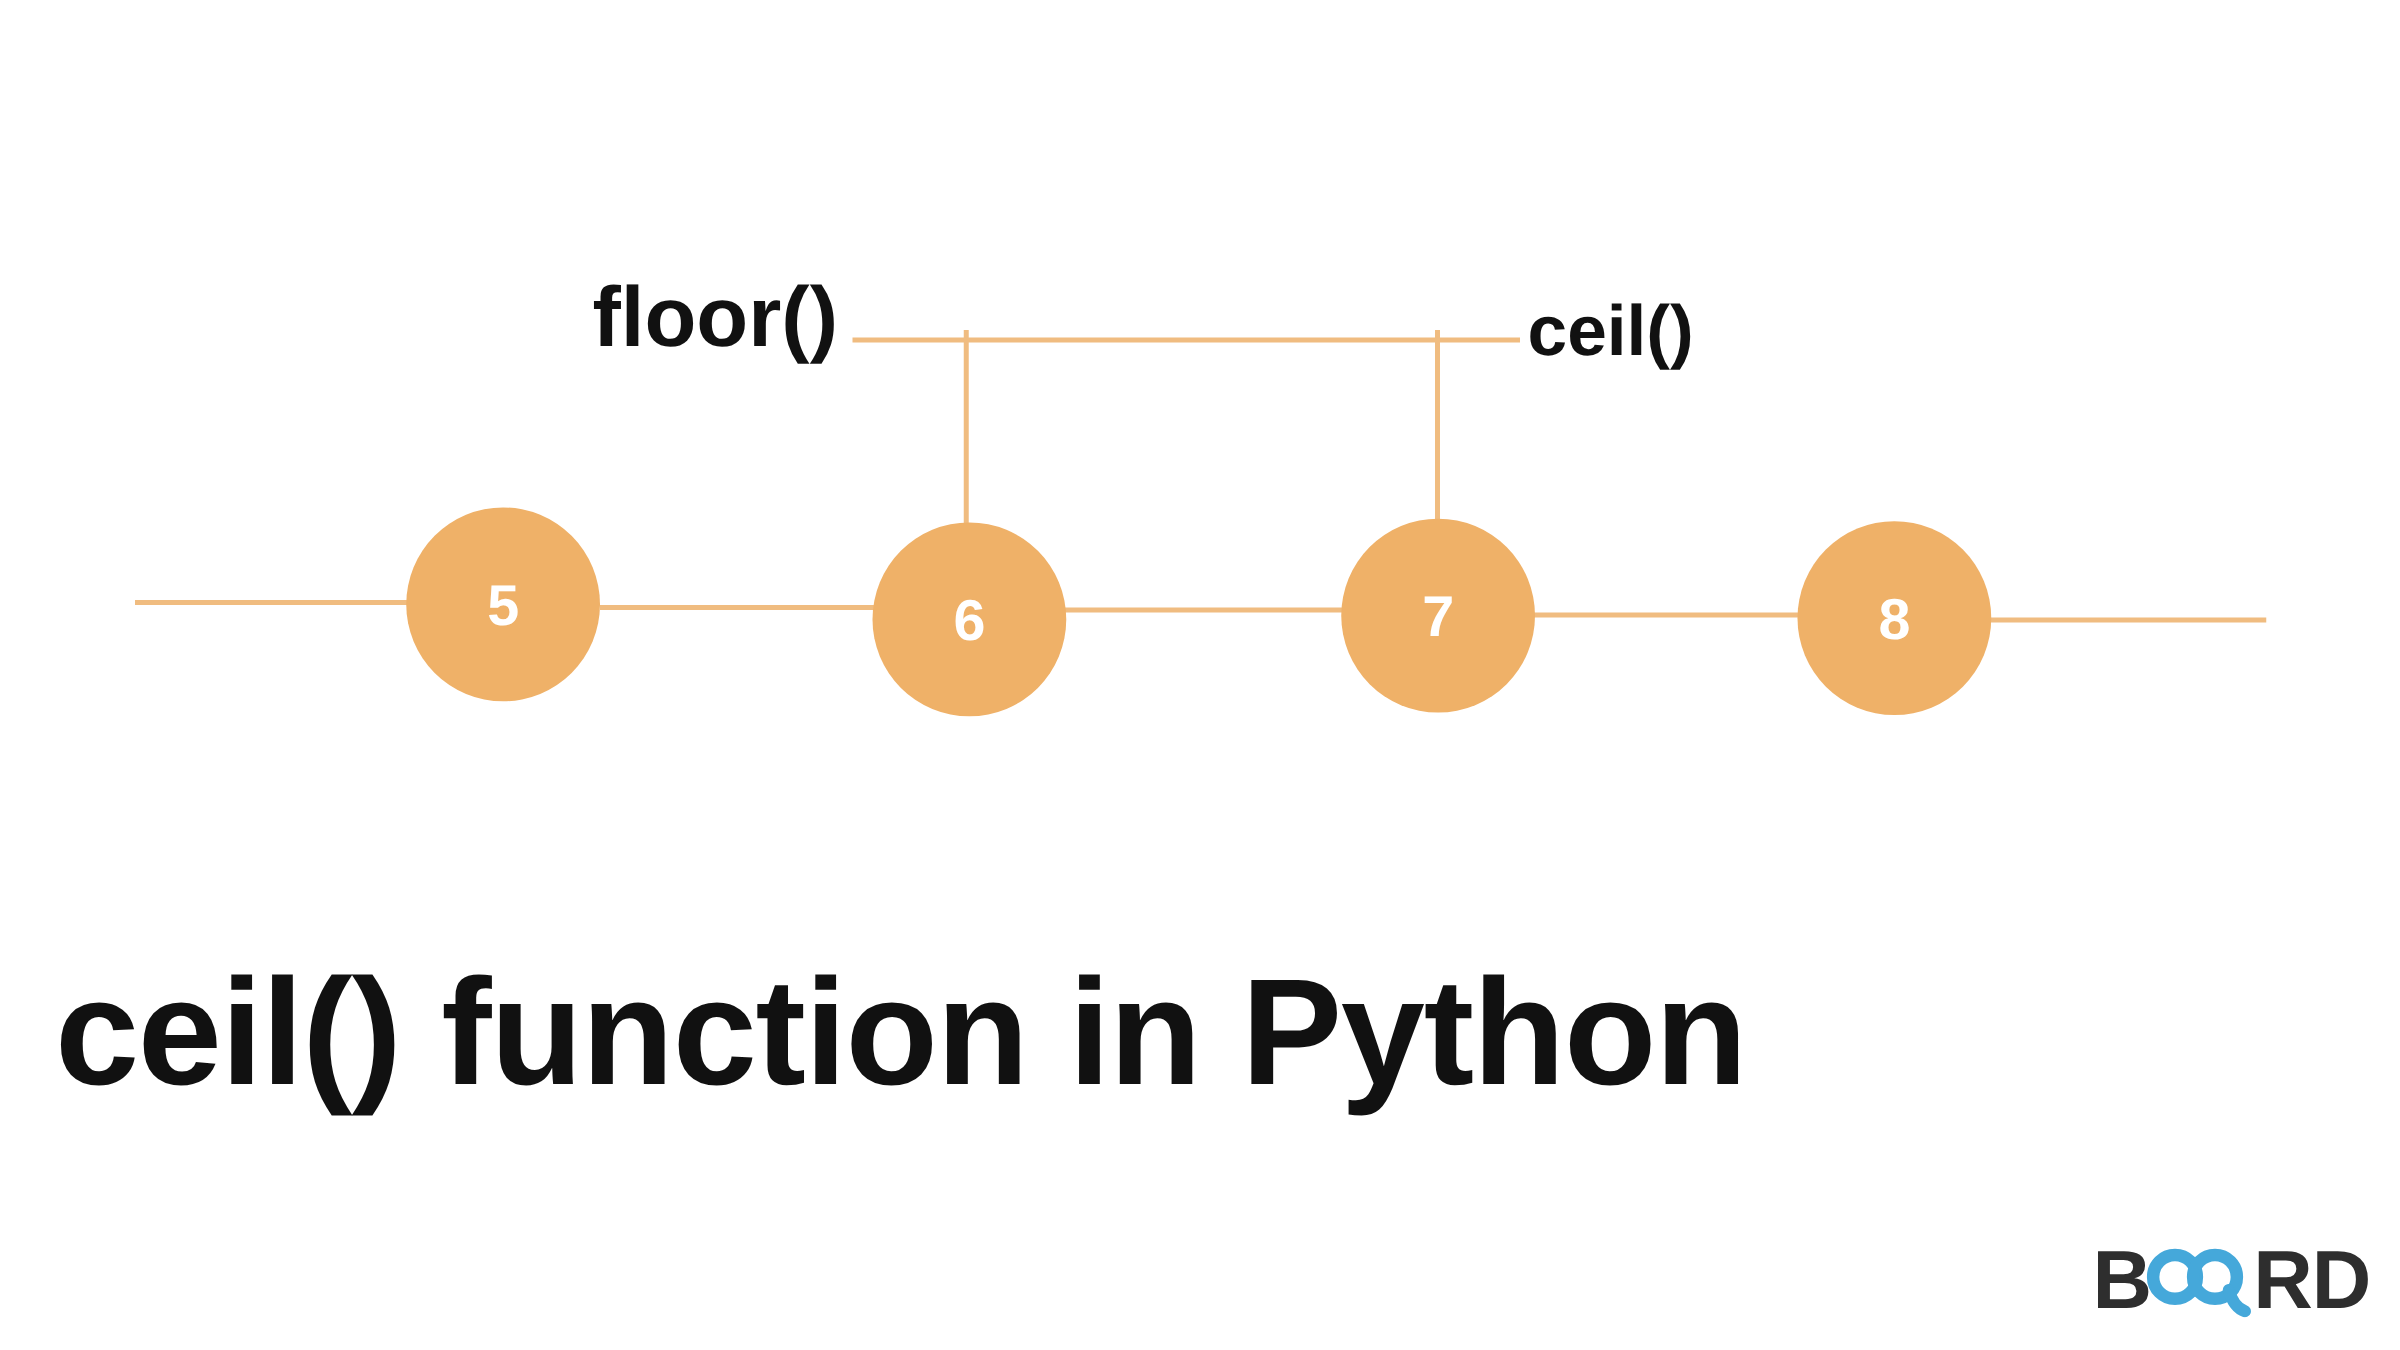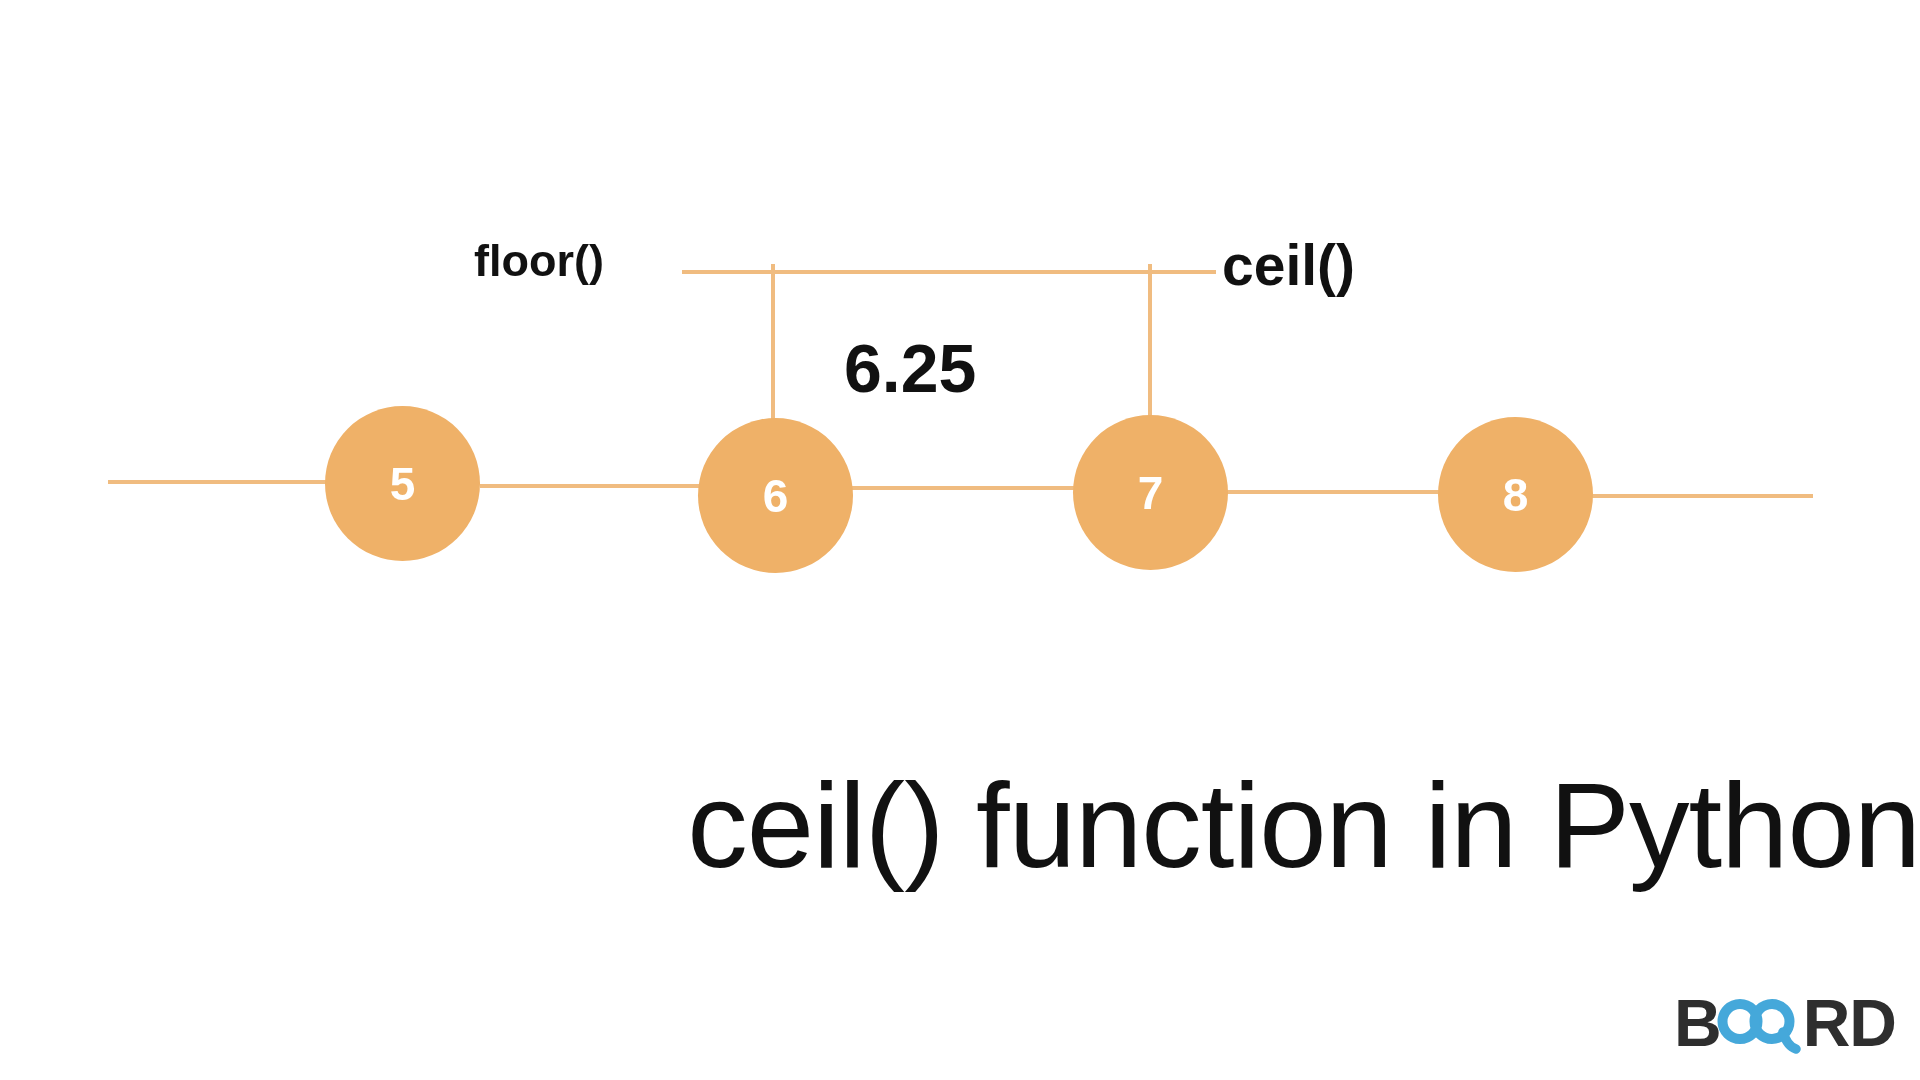--- a/index.html
+++ b/index.html
@@ -53,30 +53,30 @@
   .circle-7 { left: 1073px; top: 415px; }
   .circle-8 { left: 1438px; top: 417px; }
   .func-label {
     position: absolute;
     color: var(--color-text);
     font-weight: 700;
     line-height: 1;
     z-index: 3;
     white-space: nowrap;
   }
-  .floor-label { left: 474px; top: 238px; font-size: 45px; }
+  .floor-label { left: 474px; top: 220px; font-size: 68px; }
   .ceil-label  { left: 1222px; top: 237px; font-size: 57px; }
   .value-label { left: 844px; top: 334px; font-size: 68px; font-weight: 700;
                  color: var(--color-text); position: absolute; line-height: 1; z-index: 3; }
   .page-title {
     position: absolute;
     left: 44px; right: 0; top: 765px;
-    text-align: right;
+    text-align: left;
     font-size: 121px;
-    font-weight: 400;
+    font-weight: 700;
     line-height: 1;
     color: var(--color-text);
     letter-spacing: -1px;
     white-space: nowrap;
     z-index: 3;
   }
   .logo {
     position: absolute;
     right: 24px; top: 990px;
     display: flex;
@@ -118,21 +118,20 @@
   </div>
   <div class="number-circle circle-7">
     <span class="digit">7</span>
   </div>
   <div class="number-circle circle-8">
     <span class="digit">8</span>
   </div>
 
   <div class="func-label floor-label">floor()</div>
   <div class="func-label ceil-label">ceil()</div>
-  <div class="value-label">6.25</div>
 
   <h1 class="page-title">ceil() function in Python</h1>
 
   <div class="logo">
     <span class="logo-letters">B</span>
     <svg width="90" height="56" viewBox="0 0 90 56" xmlns="http://www.w3.org/2000/svg">
       <circle class="loop" cx="23" cy="23.5" r="17.5"></circle>
       <circle class="loop" cx="55" cy="23.5" r="17.5"></circle>
       <path class="tail" d="M 66 34 Q 70 48 79 51"></path>
     </svg>

